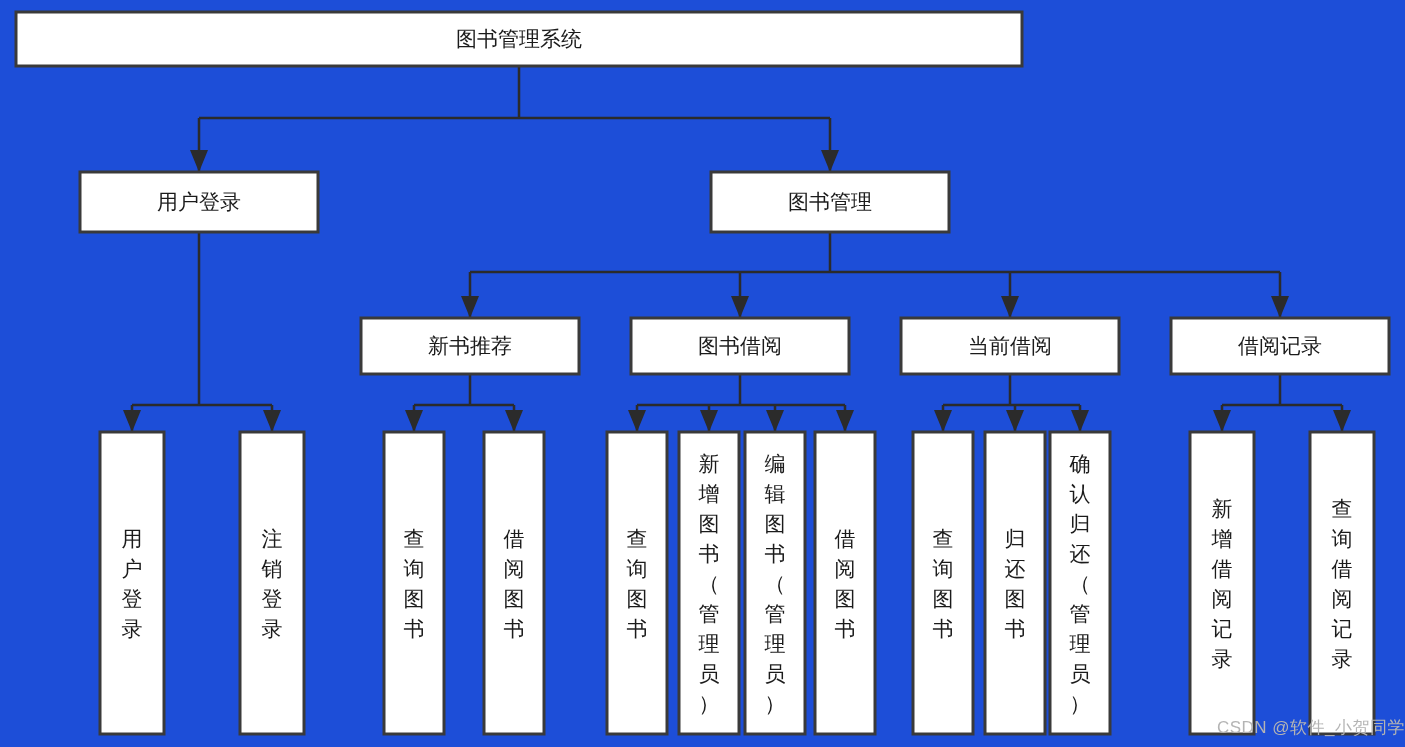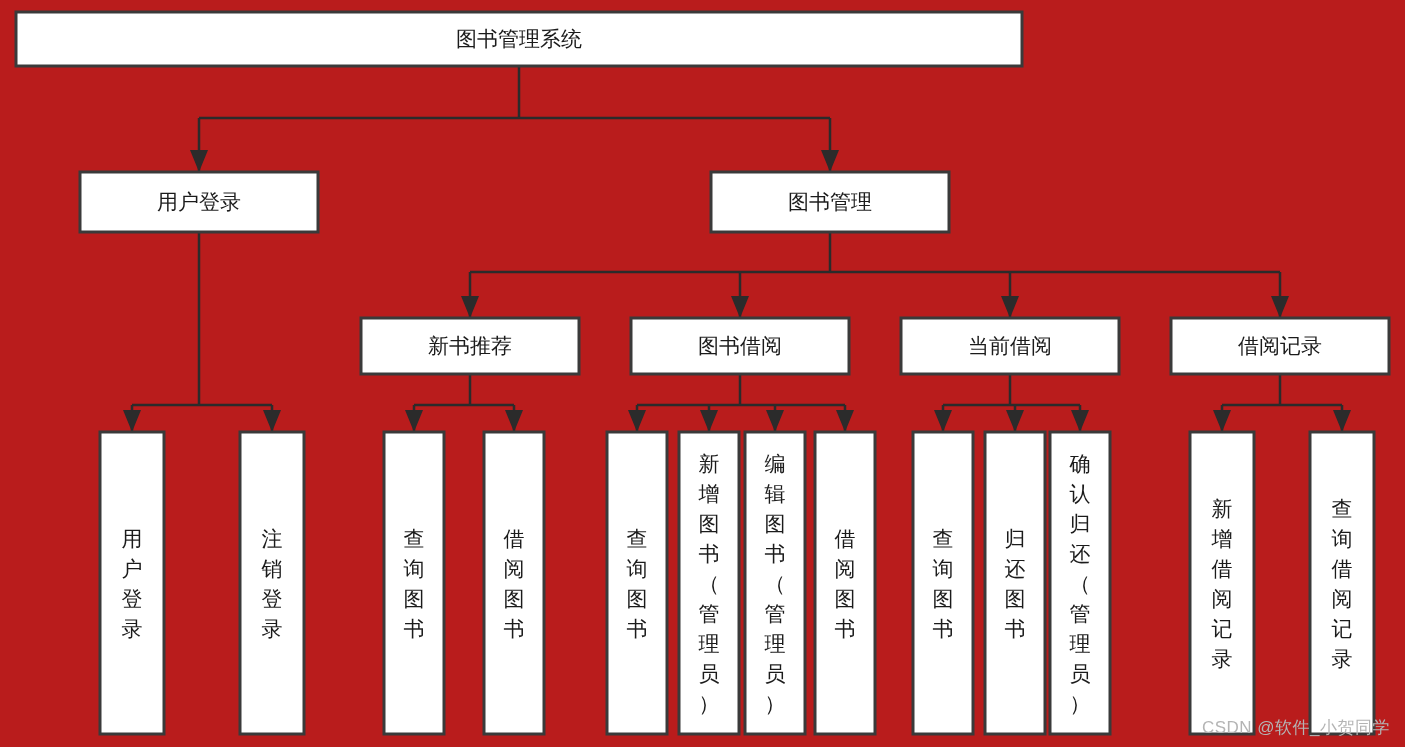--- a/index.html
+++ b/index.html
@@ -8,21 +8,21 @@
     padding: 0;
     background: #ffffff;
   }
   body {
     font-family: "Liberation Sans", "DejaVu Sans", sans-serif;
   }
   #diagram-root {
     position: relative;
     width: 1405px;
     height: 747px;
-    background: #b91c1c;
+    background: #1d4ed8;
     overflow: hidden;
   }
   svg.diagram-canvas {
     position: absolute;
     left: 0;
     top: 0;
     width: 1405px;
     height: 747px;
     display: block;
   }
@@ -56,21 +56,21 @@
   }
   .node-label-v {
     font-family: "Liberation Sans", "DejaVu Sans", sans-serif;
     font-size: 21px;
     fill: #1b1b1b;
     text-anchor: middle;
     white-space: pre;
   }
   .watermark {
     position: absolute;
-    right: 15px;
+    right: 0;
     bottom: 8px;
     font-family: "Liberation Sans", "DejaVu Sans", sans-serif;
     font-size: 17px;
     color: #b4b4b4;
     letter-spacing: 0.5px;
     user-select: none;
     pointer-events: none;
     white-space: nowrap;
   }
 </style>

